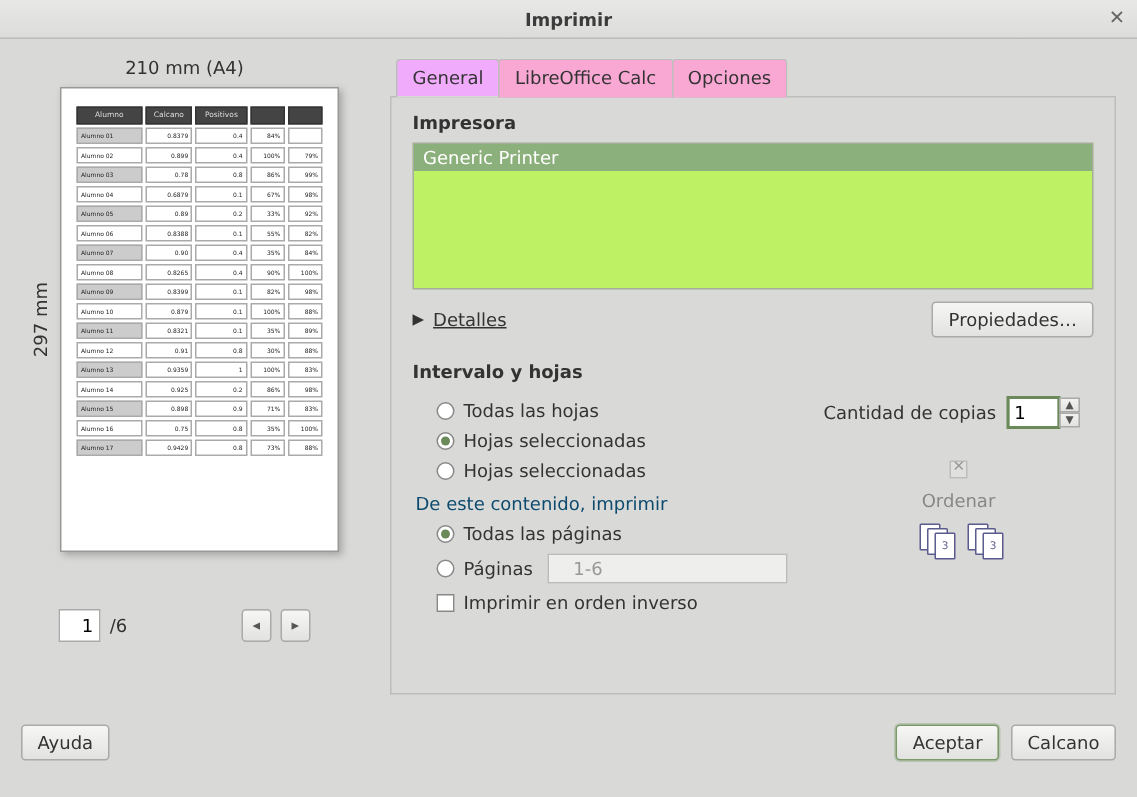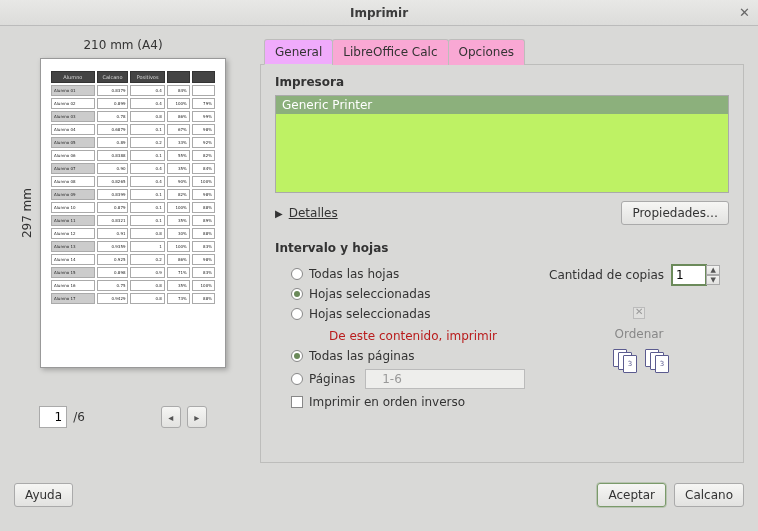--- a/index.html
+++ b/index.html
@@ -47,21 +47,21 @@
 .btn.default { border: 1px solid #7a9a6a; outline: 1px solid rgba(122,154,106,0.35); }
 .spacer { flex: 1; }
 
 .interval { margin-top: 16px; }
 .radio-row { display:flex; align-items:center; gap:6px; margin: 6px 0 6px 16px; color:#333; }
 .radio-dot { width:12px; height:12px; border:1px solid #888; border-radius:50%; display:inline-flex; align-items:center; justify-content:center; background:#fff; }
 .radio-dot.sel::after { content:""; width:6px; height:6px; background:#6b8a5a; border-radius:50%; display:block; }
 .check { width:12px; height:12px; border:1px solid #888; background:#fff; display:inline-block; }
 .check.disabled { background:#e0e0de; border-color:#bbb; position:relative; }
 .check.disabled::after{content:"✕";position:absolute;left:1px;top:-2px;font-size:10px;color:#999;}
-.subhead { color:#b91c1c; margin: 8px 0 4px 2px; text-align: center; }
+.subhead { color:#0c4a6e; margin: 8px 0 4px 2px; }
 
 .twocol { display:flex; }
 .leftcol { flex:1; }
 .rightcol { width: 180px; padding-top: 4px; }
 .copies-row { display:flex; align-items:center; gap:8px; }
 .copies-row label { color:#333; }
 .spin { display:flex; }
 .spin input { width:34px; height:20px; border:1px solid #aaa; outline:2px solid #6b8a5a; outline-offset:-1px; text-align:left; padding-left:3px; }
 .spin .updown { display:flex; flex-direction:column; }
 .spin .updown div { width:14px; height:10px; border:1px solid #aaa; background:linear-gradient(#f3f3f1,#e2e2e0); font-size:7px; text-align:center; line-height:8px; color:#555;}

